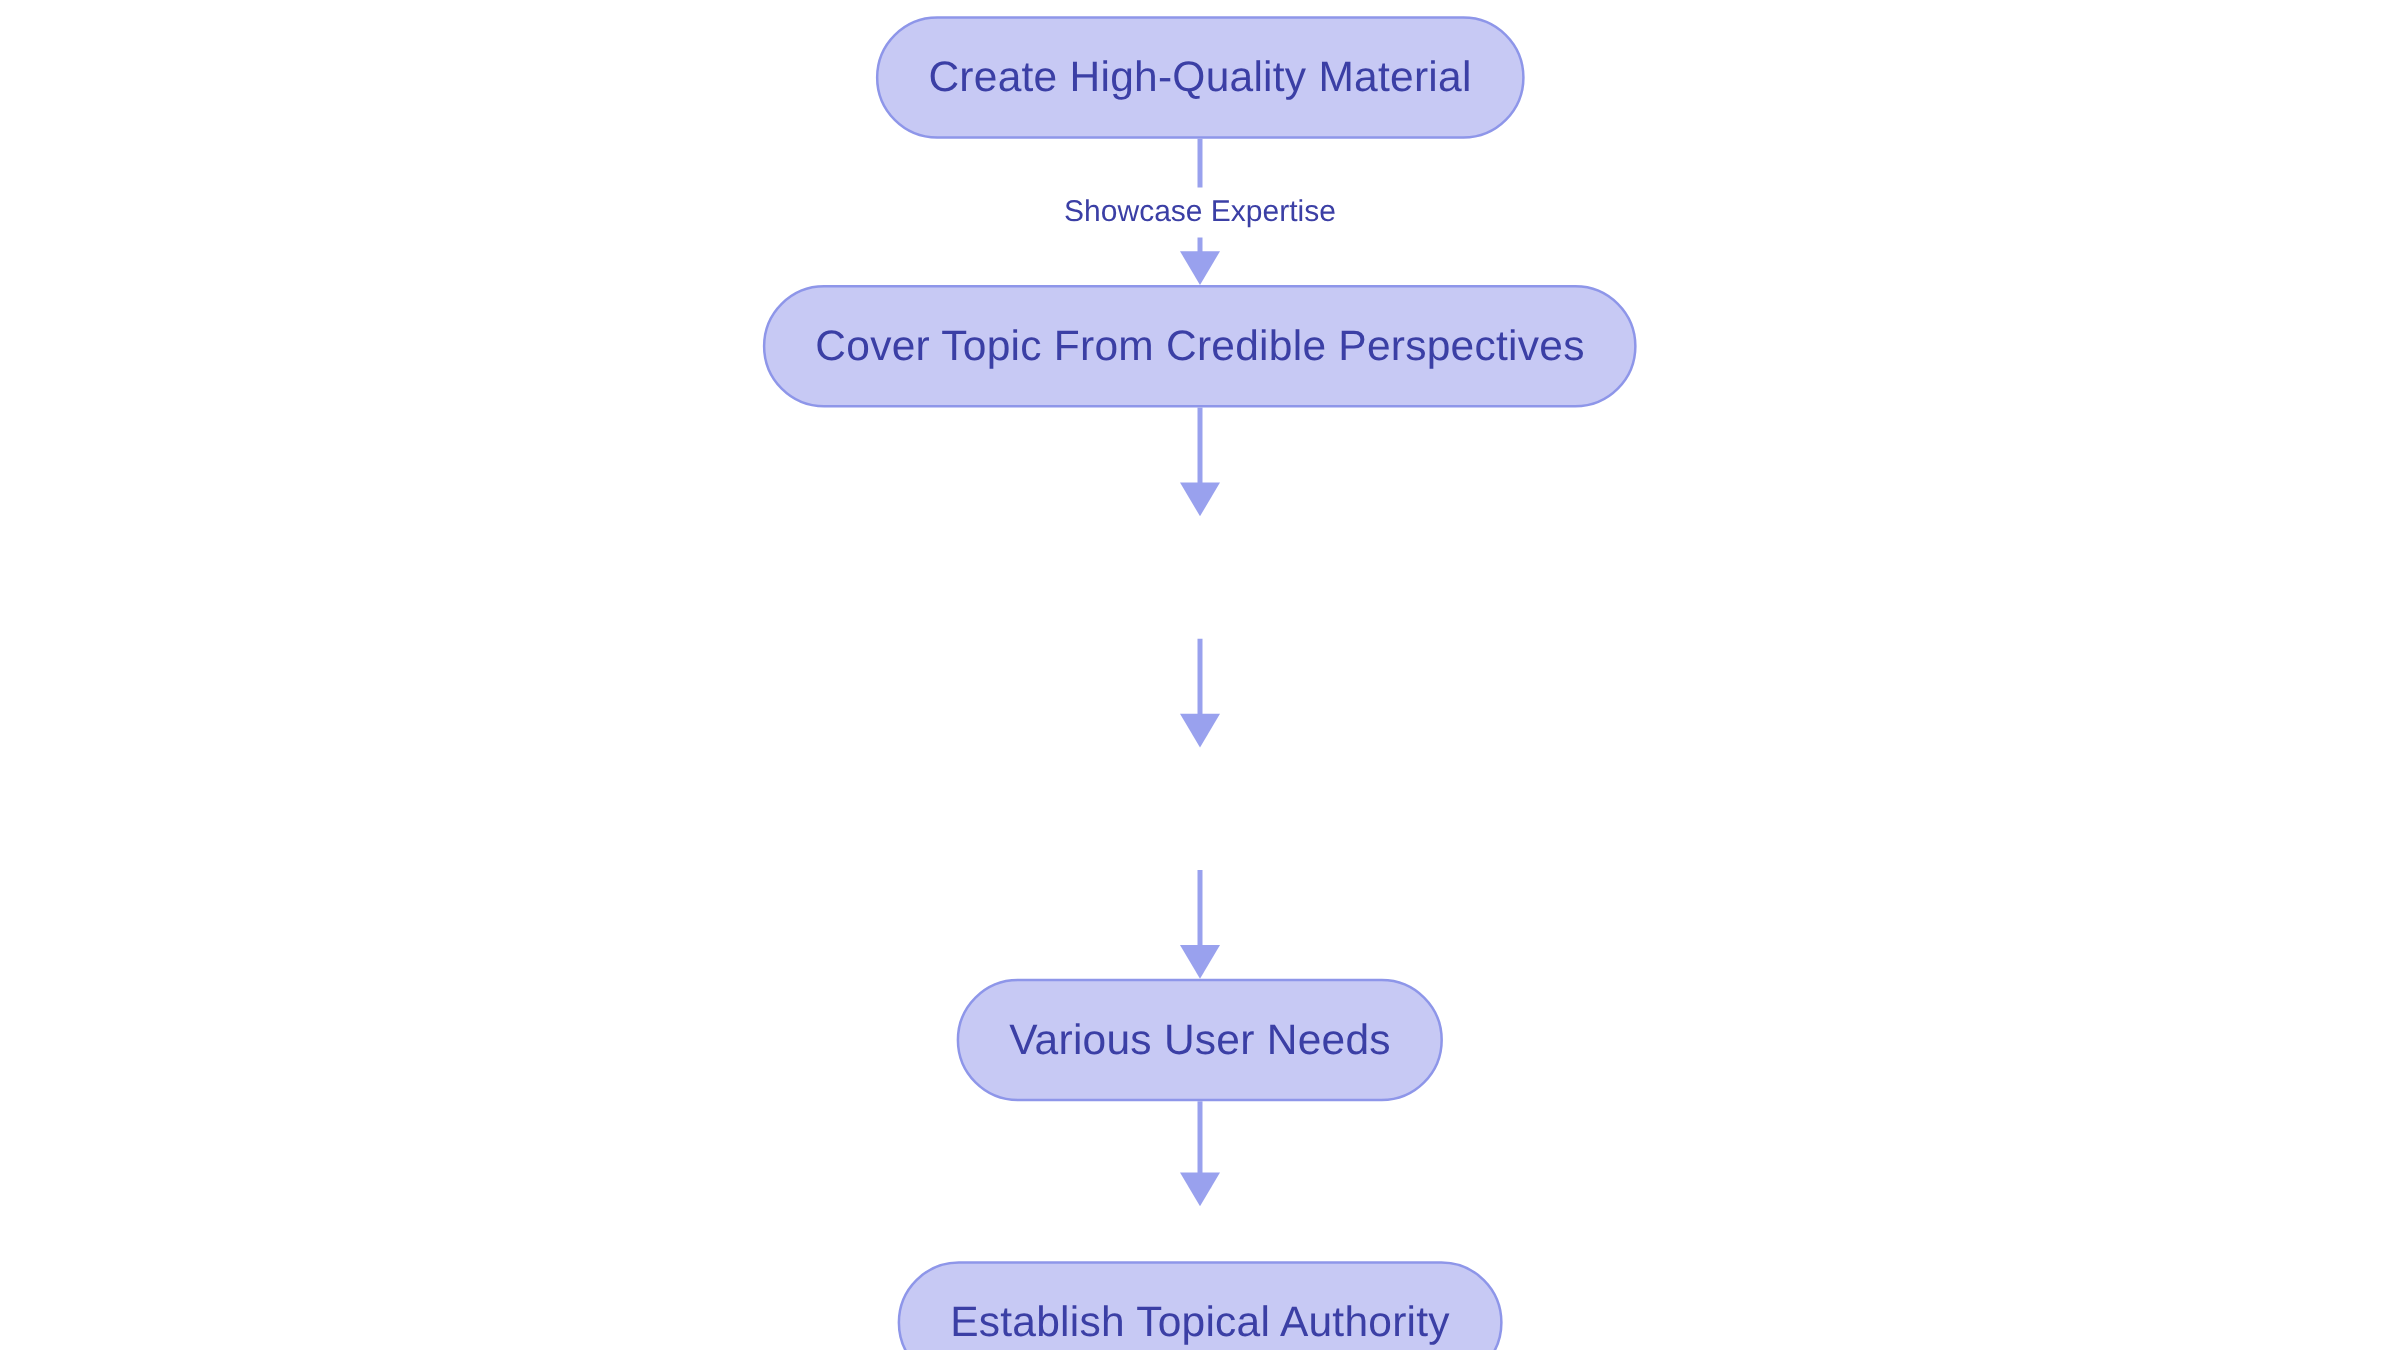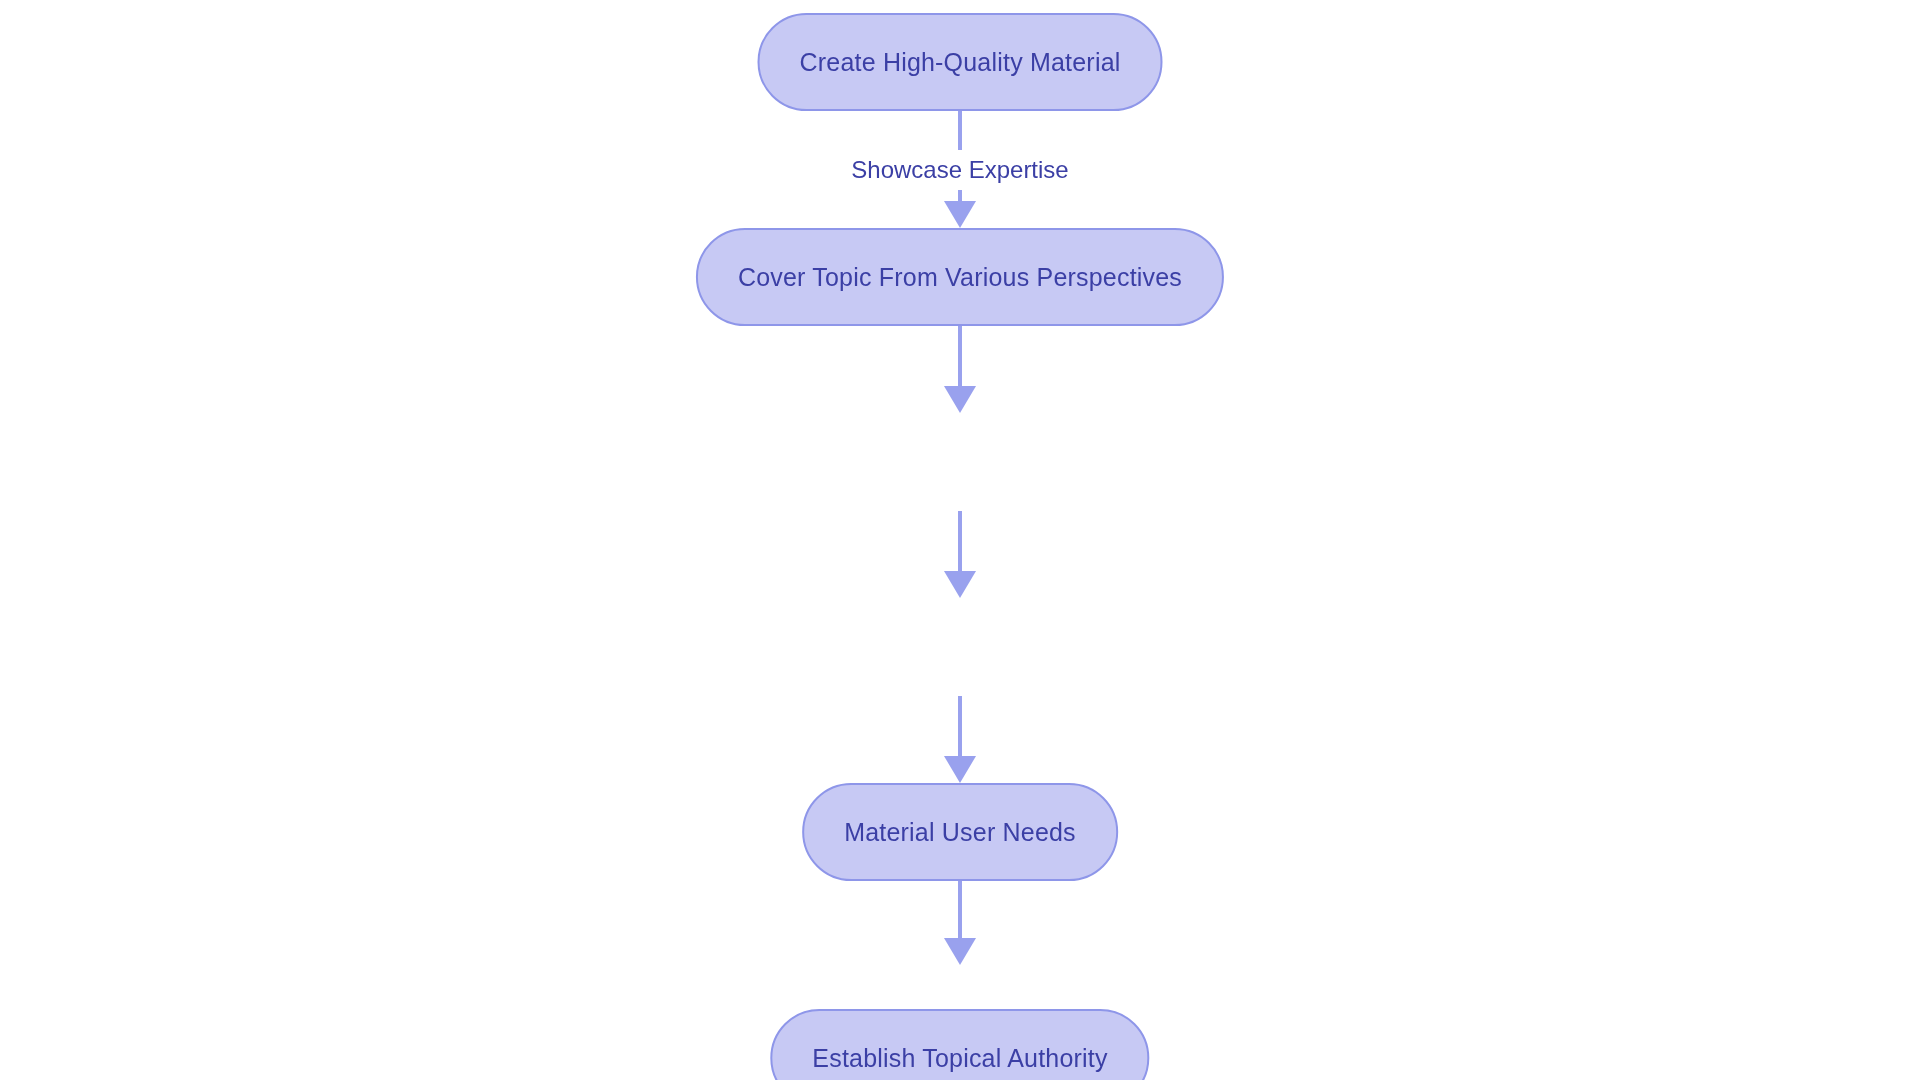--- a/index.html
+++ b/index.html
@@ -29,21 +29,21 @@
     border-radius: 49px;
     background: var(--node-fill);
     border: 2px solid var(--node-border);
     display: flex;
     align-items: center;
     justify-content: center;
     padding: 0 40px;
     white-space: nowrap;
   }
   .node span {
-    font-size: 25px;
+    font-size: 34px;
     color: var(--node-text);
     letter-spacing: 0.2px;
   }
   .edge {
     position: absolute;
     left: 50%;
     transform: translateX(-50%);
     width: 400px;
   }
   .edge-line {
@@ -87,21 +87,21 @@
     <span>Create High-Quality Material</span>
   </div>
 
   <div class="edge" style="top:111px;height:117px">
     <div class="edge-line"></div>
     <div class="edge-head"></div>
     <span class="edge-label">Showcase Expertise</span>
   </div>
 
   <div class="node" style="top:228px">
-    <span>Cover Topic From Various Perspectives</span>
+    <span>Cover Topic From Credible Perspectives</span>
   </div>
 
   <div class="edge" style="top:326px;height:87px">
     <div class="edge-line"></div>
     <div class="edge-head"></div>
 
   </div>
 
 
   <div class="edge" style="top:511px;height:87px">
@@ -111,21 +111,21 @@
   </div>
 
 
   <div class="edge" style="top:696px;height:87px">
     <div class="edge-line"></div>
     <div class="edge-head"></div>
 
   </div>
 
   <div class="node" style="top:783px">
-    <span>Material User Needs</span>
+    <span>Various User Needs</span>
   </div>
 
   <div class="edge" style="top:881px;height:84px">
     <div class="edge-line"></div>
     <div class="edge-head"></div>
 
   </div>
 
   <div class="node" style="top:1009px">
     <span>Establish Topical Authority</span>

